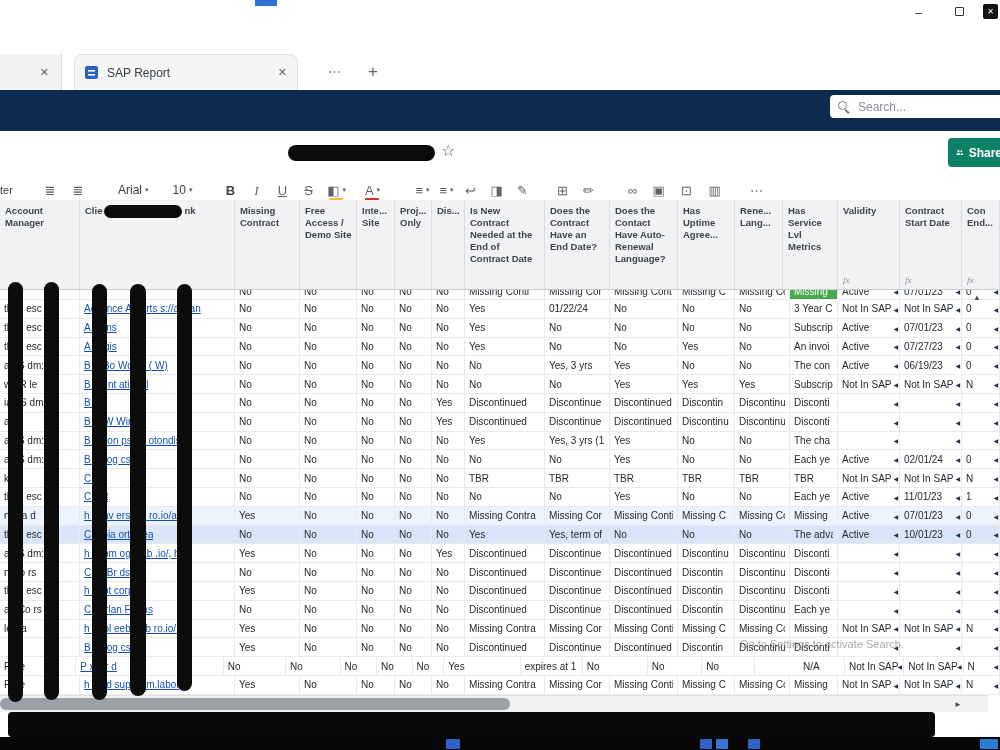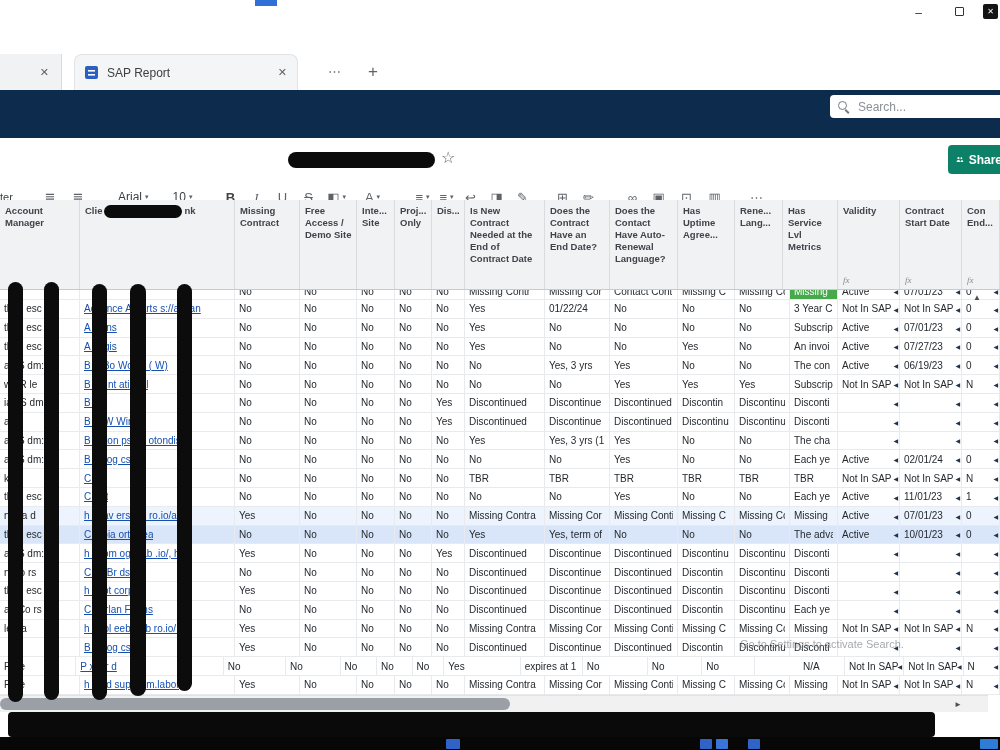--- a/index.html
+++ b/index.html
@@ -27,21 +27,21 @@
          border:1px solid #e1e3e6; border-bottom:none; border-radius:8px 8px 0 0;
          display:flex; align-items:center; padding:0 10px; gap:9px; }
   .favicon { width:13px; height:13px; border-radius:2px; background:#2a5fc4;
              background-image:linear-gradient(#fff 0 0), linear-gradient(#fff 0 0);
              background-size:7px 1.6px, 7px 1.6px; background-position:3px 4px, 3px 7.5px; background-repeat:no-repeat; }
   .ttitle { flex:1; font-size:12px; color:#3c4043; white-space:nowrap; overflow:hidden; }
   .tmore { position:absolute; left:328px; bottom:11px; color:#5f6368; font-size:13px; letter-spacing:1px; }
   .tnew  { position:absolute; left:368px; bottom:8px; color:#5f6368; font-size:17px; }
 
   
-  .appbar { position:relative; height:48px; background:#0d2b4c; }
+  .appbar { position:relative; height:41px; background:#0d2b4c; }
   .search { position:absolute; right:0; top:5px; width:170px; height:23px; background:#fff;
             border-radius:4px 0 0 4px; display:flex; align-items:center; padding:0 8px; gap:7px; }
   .mag { width:11px; height:11px; position:relative; flex:none; }
   .mag::before { content:""; position:absolute; left:0; top:0; width:7px; height:7px; border:1.5px solid #757a80; border-radius:50%; }
   .mag::after  { content:""; position:absolute; left:8px; top:8px; width:4.5px; height:1.6px; background:#757a80; transform:rotate(45deg); transform-origin:0 0; }
   .sinput { border:none; outline:none; background:transparent; font-family:"Liberation Sans",sans-serif; font-size:12px; width:120px; color:#333; }
   .sinput::placeholder { color:#8a9096; }
 
   
   .sheetbar { position:relative; height:42px; background:#fff; }
@@ -282,21 +282,21 @@
           <div class="cell" style="width: 33px;">
             <span class="txt">No</span>
           </div>
           <div class="cell" style="width: 80px;">
             <span class="txt">Missing Contr</span>
           </div>
           <div class="cell" style="width: 65px;">
             <span class="txt">Missing Cor</span>
           </div>
           <div class="cell" style="width: 68px;">
-            <span class="txt">Contact Cont</span>
+            <span class="txt">Missing Cont</span>
           </div>
           <div class="cell" style="width: 57px;">
             <span class="txt">Missing C</span>
           </div>
           <div class="cell" style="width: 55px;">
             <span class="txt">Missing Co</span>
           </div>
           <div class="cell green" style="width: 48px;">
             <span class="txt">Missing</span>
           </div>

